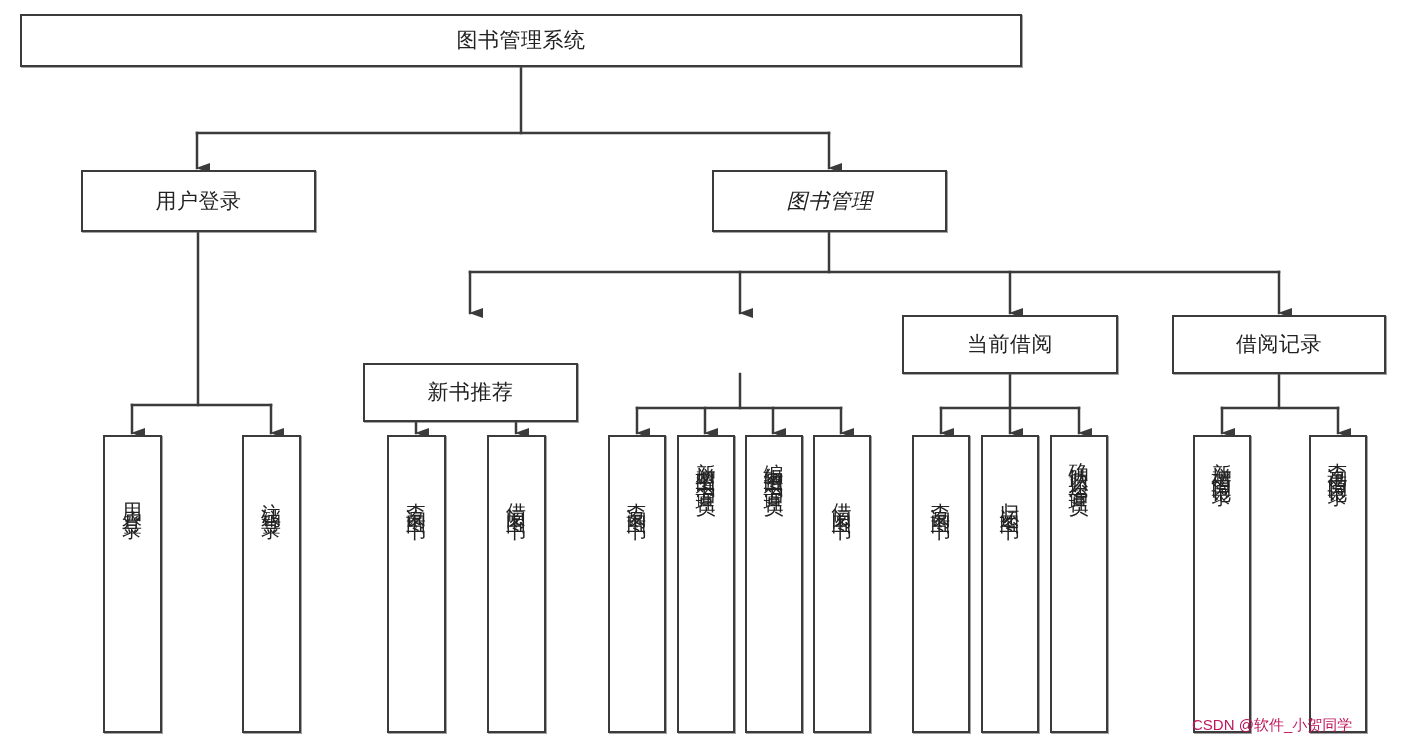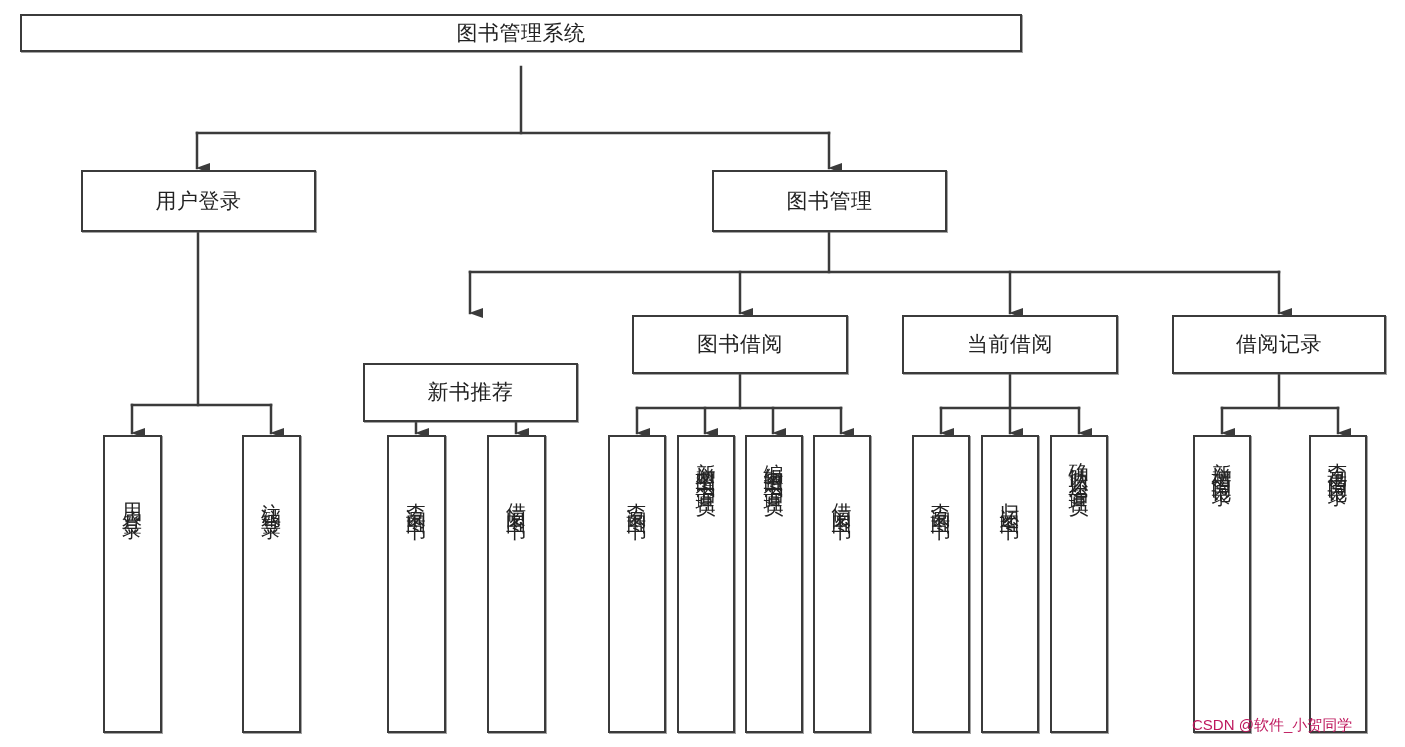--- a/index.html
+++ b/index.html
@@ -120,36 +120,33 @@
       <path d="M 1010 408 L 1010 433" marker-end="url(#arrow)"></path>
       <path d="M 1079 408 L 1079 433" marker-end="url(#arrow)"></path>
 
       <path d="M 1279 374 L 1279 408"></path>
       <path d="M 1222 408 L 1338 408"></path>
       <path d="M 1222 408 L 1222 433" marker-end="url(#arrow)"></path>
       <path d="M 1338 408 L 1338 433" marker-end="url(#arrow)"></path>
     </g>
   </svg>
 
-  <div class="node" style="left:20px; top:14px; width:1002px; height:38px;">
+  <div class="node" style="left:20px; top:14px; width:1002px; height:53px;">
     <span class="label">图书管理系统</span>
   </div>
 
   <div class="node" style="left:81px; top:170px; width:235px; height:62px;">
     <span class="label">用户登录</span>
   </div>
-  <div class="node" style="left:712px; top:170px; width:235px; height:62px;">
+  <div class="node" style="left:712px; top:170px; width:235px; height:62px;font-style:italic;">
     <span class="label">图书管理</span>
   </div>
 
   <div class="node" style="left:363px; top:315px; width:215px; height:59px;margin-top:48px;">
     <span class="label">新书推荐</span>
-  </div>
-  <div class="node" style="left:632px; top:315px; width:216px; height:59px;">
-    <span class="label">图书借阅</span>
   </div>
   <div class="node" style="left:1172px; top:315px; width:214px; height:59px;">
     <span class="label">借阅记录</span>
   </div>
   <div class="node" style="left:902px; top:315px; width:216px; height:59px;">
     <span class="label">当前借阅</span>
   </div>
 
   <div class="node vertical" style="left:103px; top:435px; width:59px; height:298px;">
     <span class="label">用户登录</span>

